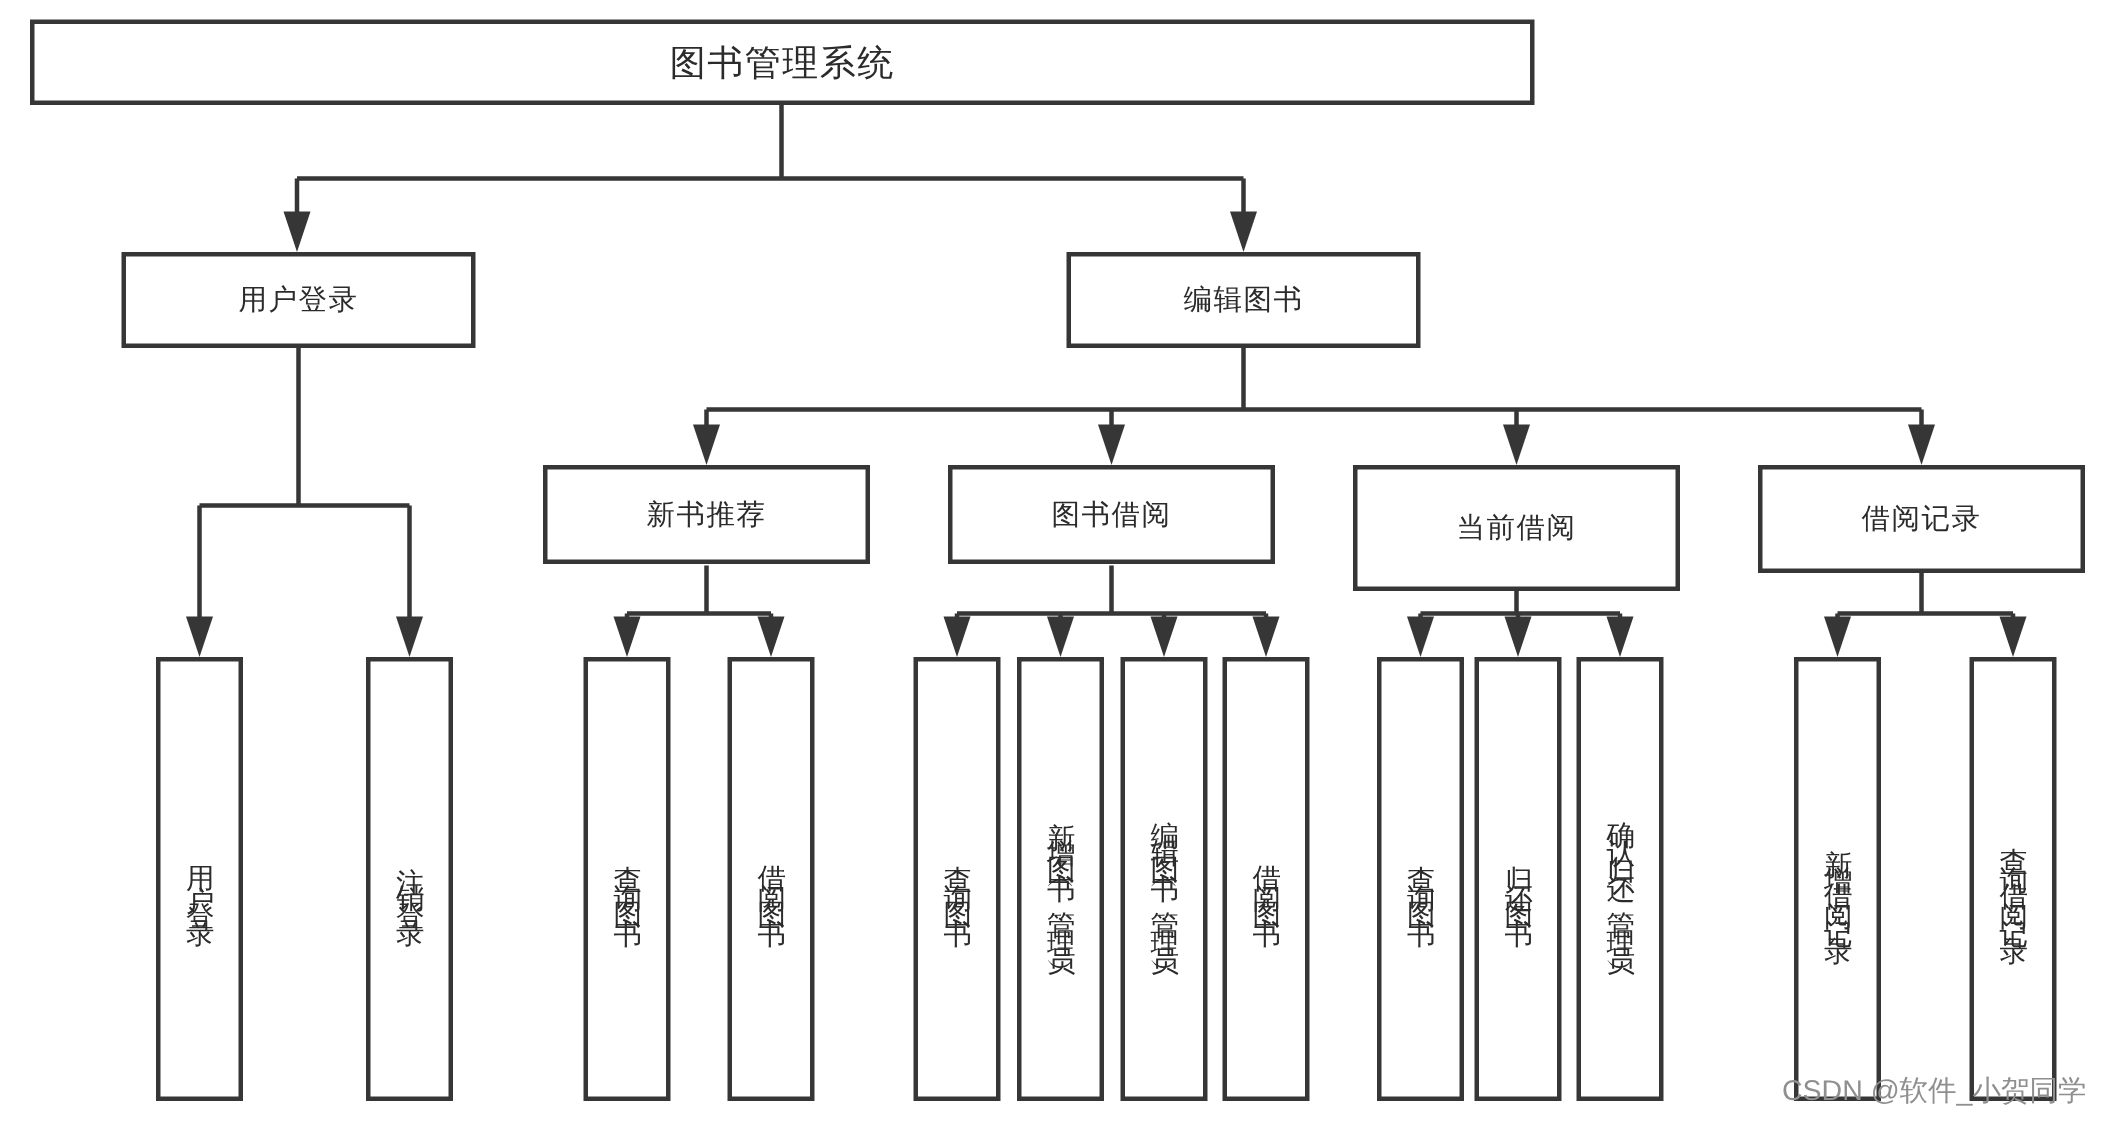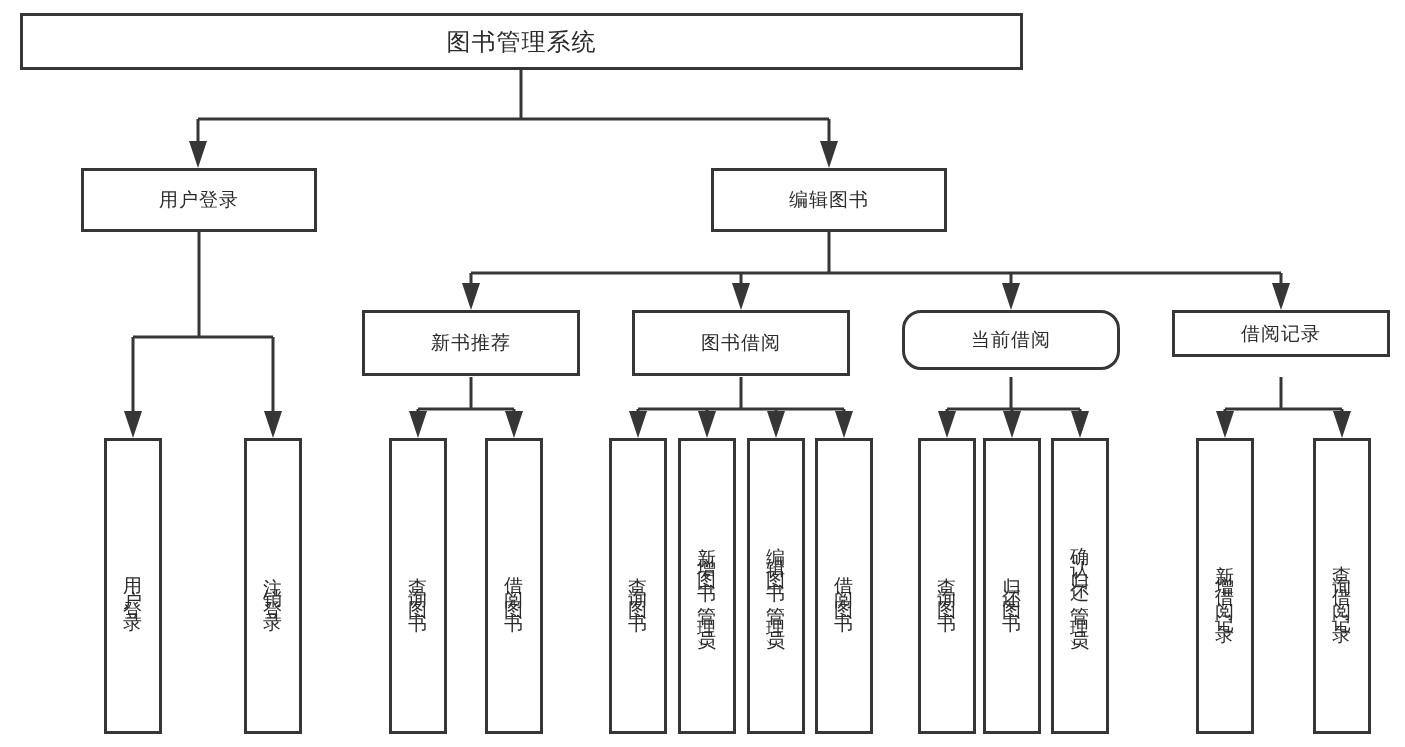--- a/index.html
+++ b/index.html
@@ -20,22 +20,22 @@
     color:#2b2b2b;
     z-index:1;
   }
   .hlabel{font-size:19px;letter-spacing:1px;white-space:nowrap;}
   .root  {left:20px;  top:13px;  width:1003px;height:57px;}
   .root .hlabel{font-size:24px;}
   .l2a{left:81px; top:168px;width:236px;height:64px;}
   .l2b{left:711px;top:168px;width:236px;height:64px;}
   .l3a{left:362px; top:310px;width:218px;height:66px;}
   .l3b{left:632px; top:310px;width:218px;height:66px;}
-  .l3c{left:902px; top:310px;width:218px;height:60px;border-radius:19px;}
-  .l3d{left:1172px;top:310px;width:218px;height:47px;text-align:center;}
+  .l3c{left:902px; top:310px;width:218px;height:84px;}
+  .l3d{left:1172px;top:310px;width:218px;height:72px;text-align:center;}
   .leaf{top:438px;width:58px;height:296px;}
   .vlabel{
     writing-mode:vertical-rl;
     text-orientation:mixed;
     font-size:19px;
     letter-spacing:12px;
     line-height:1;
     white-space:nowrap;
   }
   .p1{left:104px;} .p2{left:244px;}
@@ -161,14 +161,15 @@
     <span class="vlabel">确认归还（管理员）</span>
   </div>
 
   <div class="box leaf p12">
     <span class="vlabel">新增借阅记录</span>
   </div>
   <div class="box leaf p13">
     <span class="vlabel">查询借阅记录</span>
   </div>
 
+  <div class="watermark">CSDN @软件_小贺同学</div>
 
 </div>
 
 </body></html>

